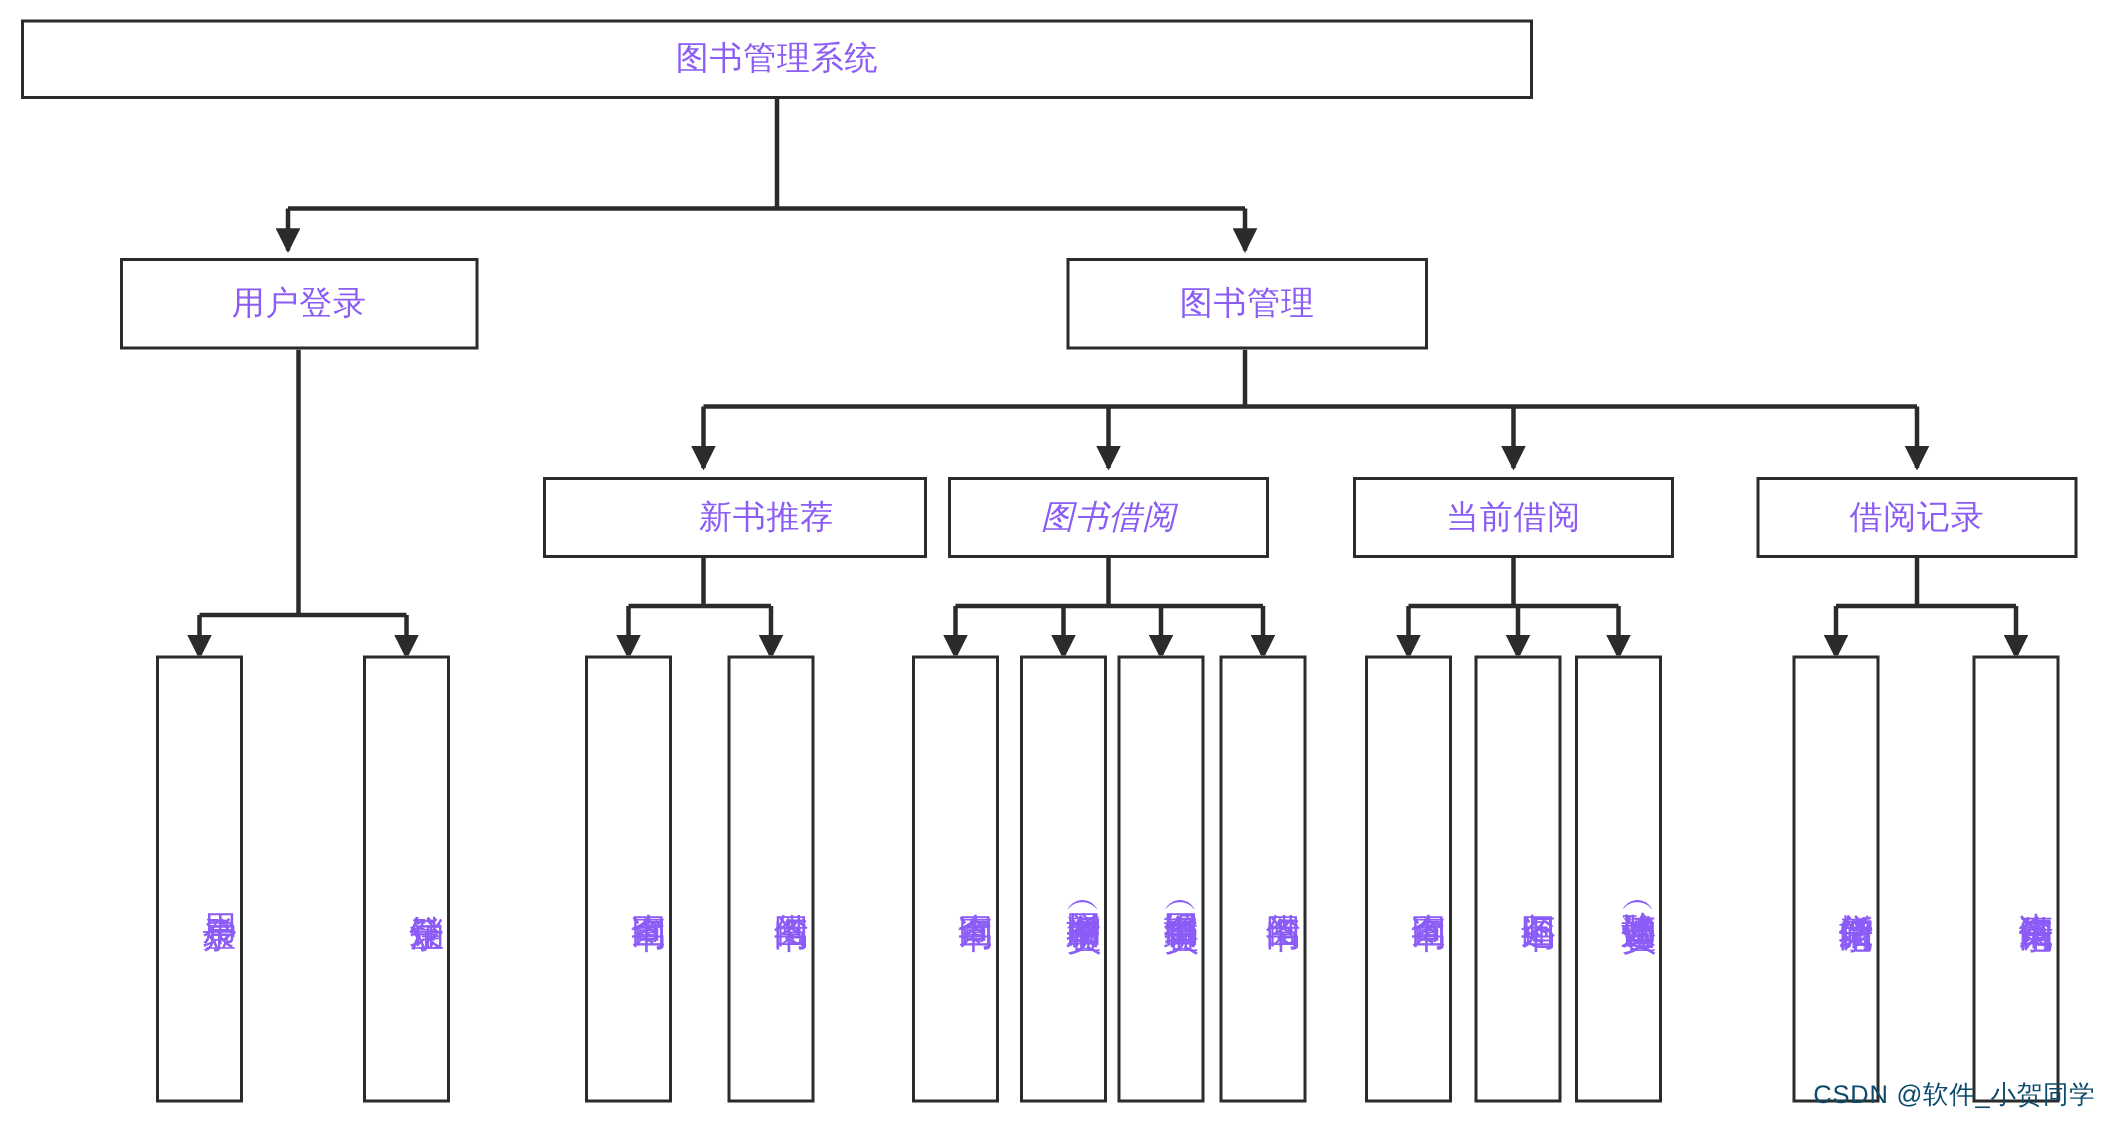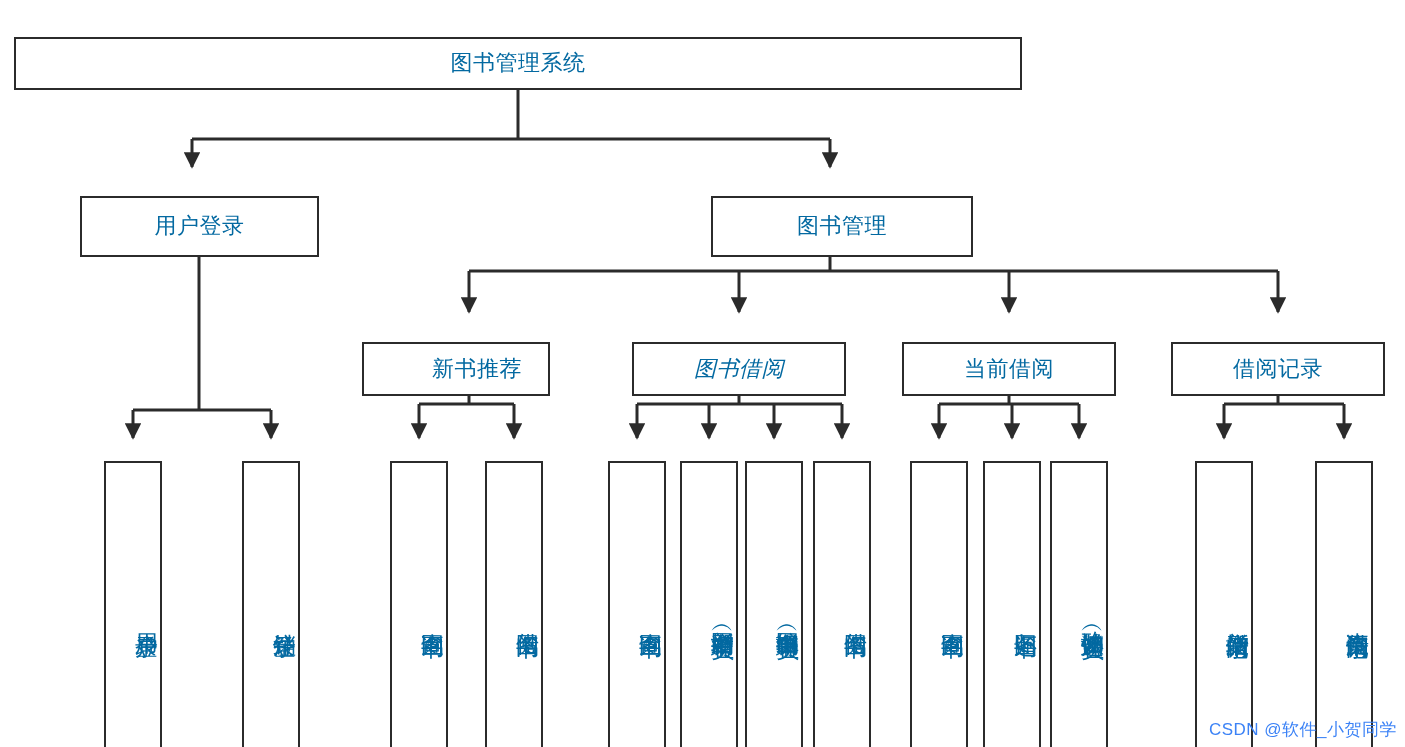--- a/index.html
+++ b/index.html
@@ -27,23 +27,22 @@
     pointer-events: none;
   }
   .node {
     position: absolute;
     box-sizing: border-box;
     border: 2px solid #2b2b2b;
     background: #ffffff;
     display: flex;
     align-items: center;
     justify-content: center;
-    color: #0369a1;
+    color: #8b5cf6;
     z-index: 2;
-    margin-top: 24px;
   }
   .node-h {
     font-size: 22px;
     line-height: 1.2;
     letter-spacing: 0.5px;
     white-space: nowrap;
   }
   .node-root {
     font-size: 22px;
   }
@@ -60,21 +59,21 @@
   }
   .node-v .vtext {
     writing-mode: vertical-rl;
     text-orientation: upright;
   }
   .watermark {
     position: absolute;
     right: 8px;
     bottom: 6px;
     font-size: 17px;
-    color: #3b82f6;
+    color: #0c4a6e;
     letter-spacing: 0.5px;
     z-index: 5;
     white-space: nowrap;
   }
 </style>
 </head>
 <body>
 
 <div id="diagram-root">
 
@@ -125,23 +124,23 @@
       <path d="M 1278 372 L 1278 404"></path>
       <path d="M 1224 404 L 1344 404"></path>
       <path d="M 1224 404 L 1224 438" marker-end="url(#arrow)"></path>
       <path d="M 1344 404 L 1344 438" marker-end="url(#arrow)"></path>
     </g>
   </svg>
 
   <div class="node node-h node-root" style="left:14px; top:13px; width:1008px; height:53px;">图书管理系统</div>
 
   <div class="node node-h" style="left:80px; top:172px; width:239px; height:61px;">用户登录</div>
-  <div class="node node-h" style="left:711px; top:172px; width:262px; height:61px;">图书管理</div>
+  <div class="node node-h" style="left:711px; top:172px; width:241px; height:61px;">图书管理</div>
 
-  <div class="node node-h" style="left:362px; top:318px; width:188px; height:54px;padding-left:42px;">新书推荐</div>
+  <div class="node node-h" style="left:362px; top:318px; width:256px; height:54px;padding-left:42px;">新书推荐</div>
   <div class="node node-h" style="left:632px; top:318px; width:214px; height:54px;font-style:italic;">图书借阅</div>
   <div class="node node-h" style="left:902px; top:318px; width:214px; height:54px;text-align:center;">当前借阅</div>
   <div class="node node-h" style="left:1171px; top:318px; width:214px; height:54px;">借阅记录</div>
 
   <div class="node node-v" style="left:104px; top:437px; width:58px; height:298px;">
     <span class="vtext">用户登录</span>
   </div>
   <div class="node node-v" style="left:242px; top:437px; width:58px; height:298px;">
     <span class="vtext">注销登录</span>
   </div>

